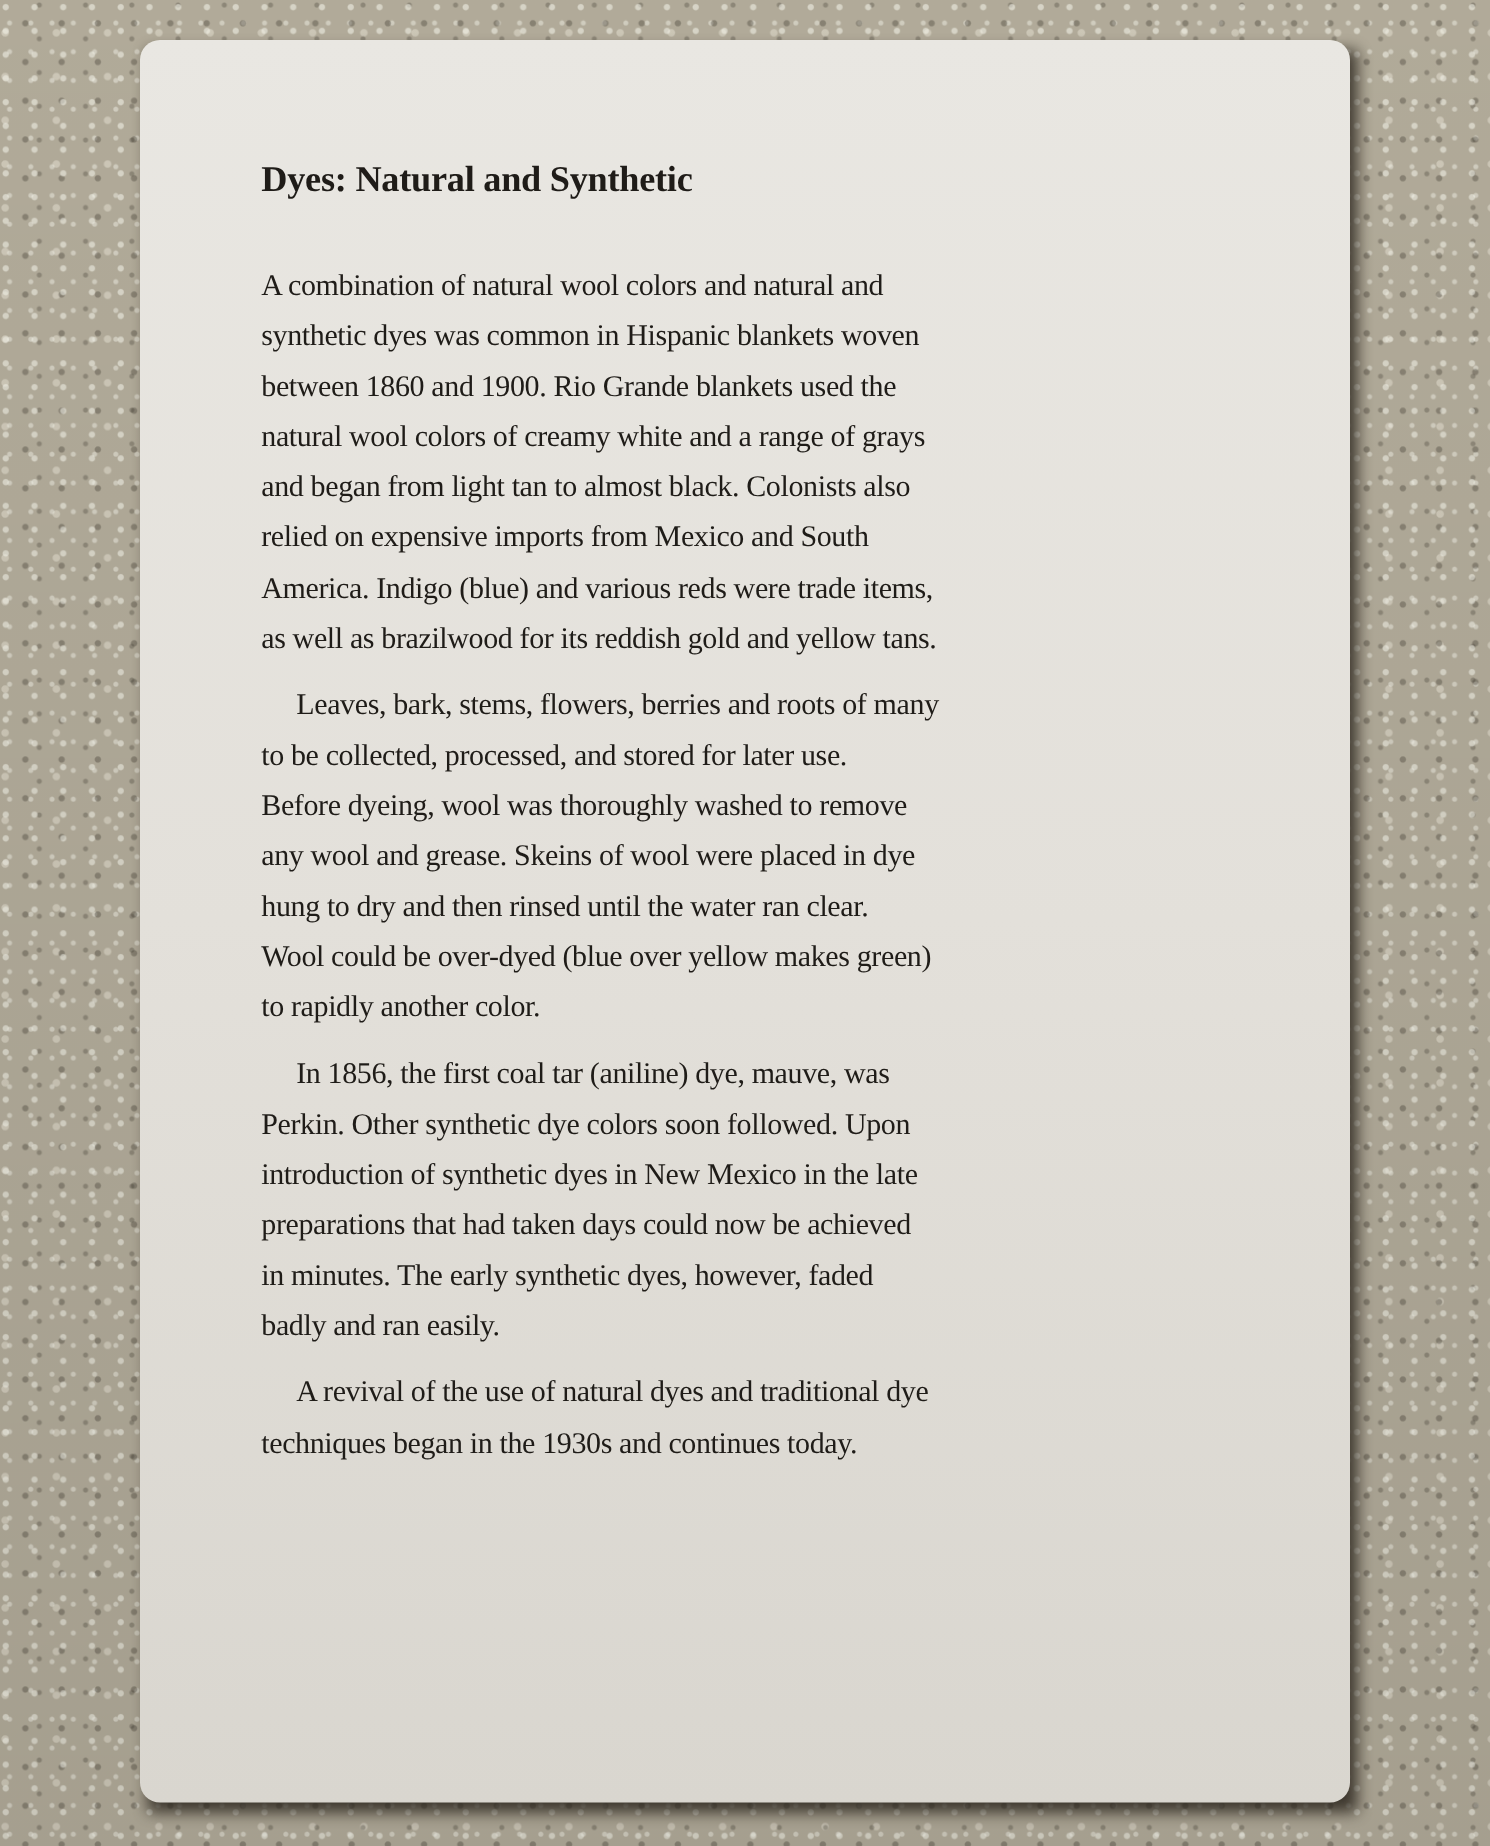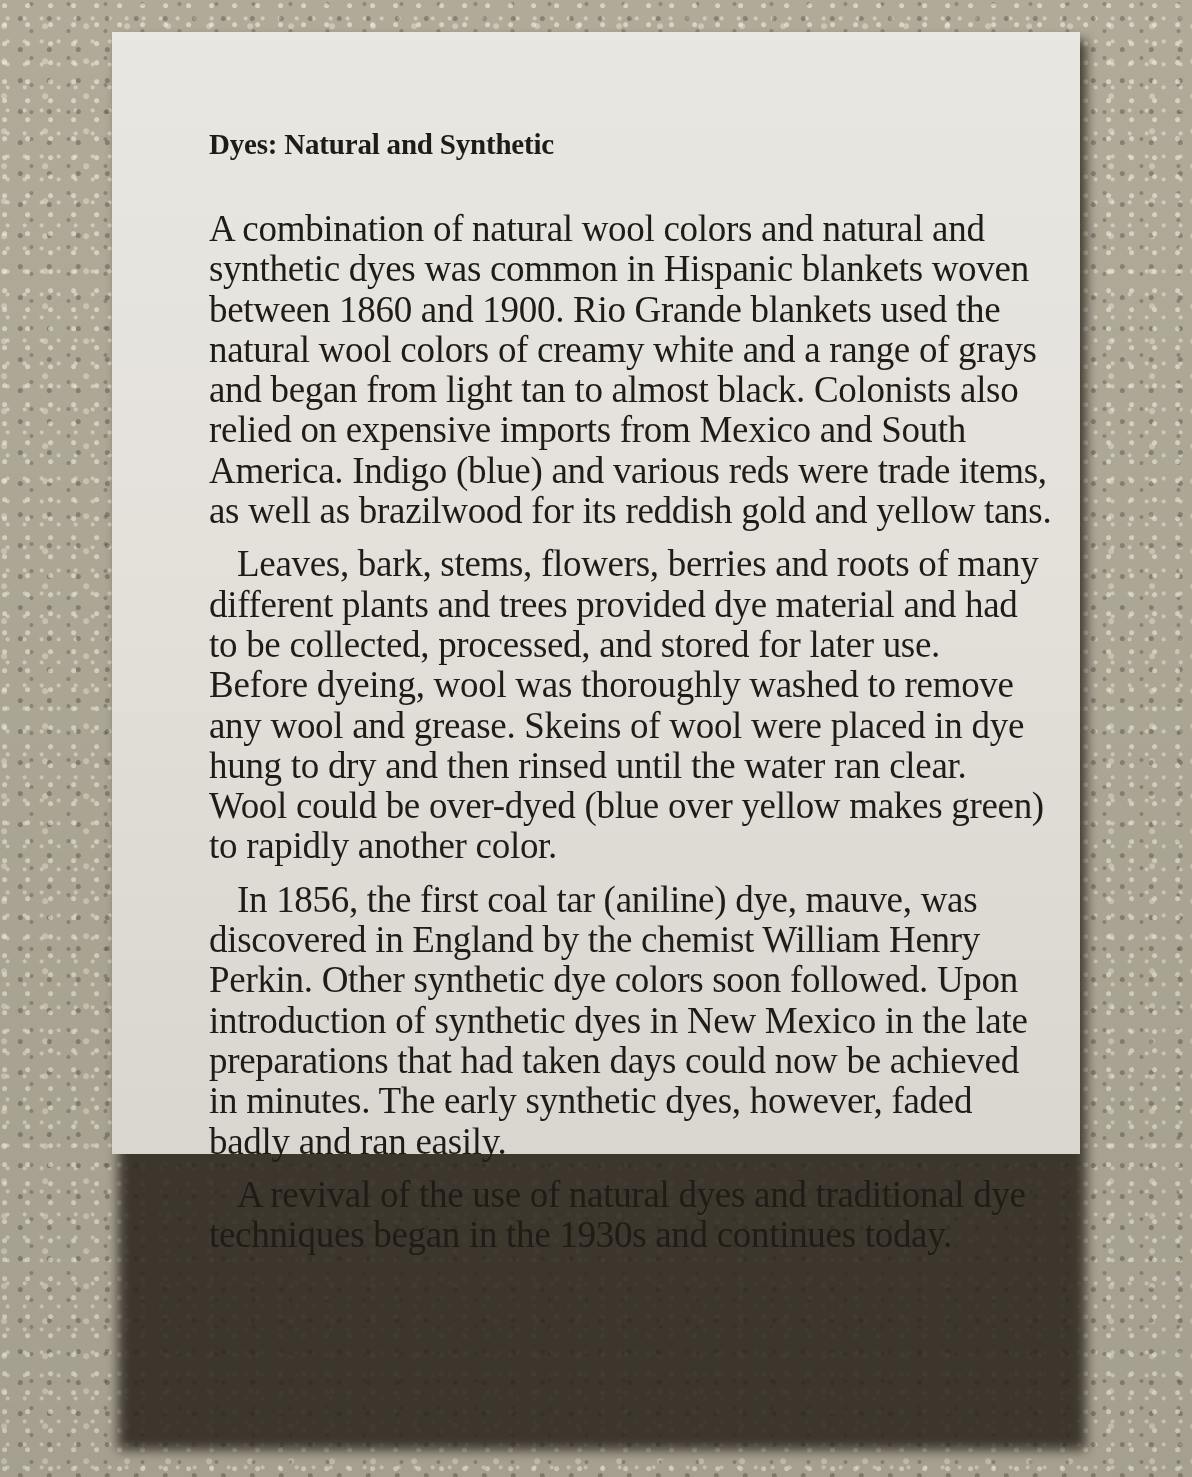--- a/index.html
+++ b/index.html
@@ -34,41 +34,42 @@
       height: 1410px;
       background: #2a241c;
       filter: blur(6px);
       opacity: 0.85;
     }
     .placard {
       position: absolute;
       left: 112px;
       top: 32px;
       width: 968px;
-      height: 1122px;
+      height: 1410px;
       background: linear-gradient(180deg, #e9e7e2 0%, #e3e0da 50%, #d9d6cf 100%);
       box-sizing: border-box;
+      border-radius: 16px;
     }
     .placard-content {
       position: absolute;
       left: 97px;
       top: 95px;
       width: 820px;
       color: #1f1c18;
       font-family: "Liberation Serif", "DejaVu Serif", serif;
     }
     .title {
       font-weight: bold;
       font-size: 29px;
       line-height: 34px;
       margin: 0 0 48px 0;
       letter-spacing: -0.2px;
     }
     .para {
-      font-size: 37px;
+      font-size: 24px;
       line-height: 40.3px;
       margin: 0 0 13px 0;
       letter-spacing: -0.3px;
       white-space: nowrap;
     }
     .para .line {
       display: block;
     }
     .para.indent .line:first-child {
       text-indent: 28px;
@@ -92,32 +93,30 @@
       <span class="line">between 1860 and 1900. Rio Grande blankets used the</span>
       <span class="line">natural wool colors of creamy white and a range of grays</span>
       <span class="line">and began from light tan to almost black. Colonists also</span>
       <span class="line">relied on expensive imports from Mexico and South</span>
       <span class="line">America. Indigo (blue) and various reds were trade items,</span>
       <span class="line">as well as brazilwood for its reddish gold and yellow tans.</span>
     </p>
 
     <p class="para indent">
       <span class="line">Leaves, bark, stems, flowers, berries and roots of many</span>
-      <span class="line">different plants and trees provided dye material and had</span>
       <span class="line">to be collected, processed, and stored for later use.</span>
       <span class="line">Before dyeing, wool was thoroughly washed to remove</span>
       <span class="line">any wool and grease. Skeins of wool were placed in dye</span>
       <span class="line">hung to dry and then rinsed until the water ran clear.</span>
       <span class="line">Wool could be over-dyed (blue over yellow makes green)</span>
       <span class="line">to rapidly another color.</span>
     </p>
 
     <p class="para indent">
       <span class="line">In 1856, the first coal tar (aniline) dye, mauve, was</span>
-      <span class="line">discovered in England by the chemist William Henry</span>
       <span class="line">Perkin. Other synthetic dye colors soon followed. Upon</span>
       <span class="line">introduction of synthetic dyes in New Mexico in the late</span>
       <span class="line">preparations that had taken days could now be achieved</span>
       <span class="line">in minutes. The early synthetic dyes, however, faded</span>
       <span class="line">badly and ran easily.</span>
     </p>
 
     <p class="para indent">
       <span class="line">A revival of the use of natural dyes and traditional dye</span>
       <span class="line">techniques began in the 1930s and continues today.</span>

